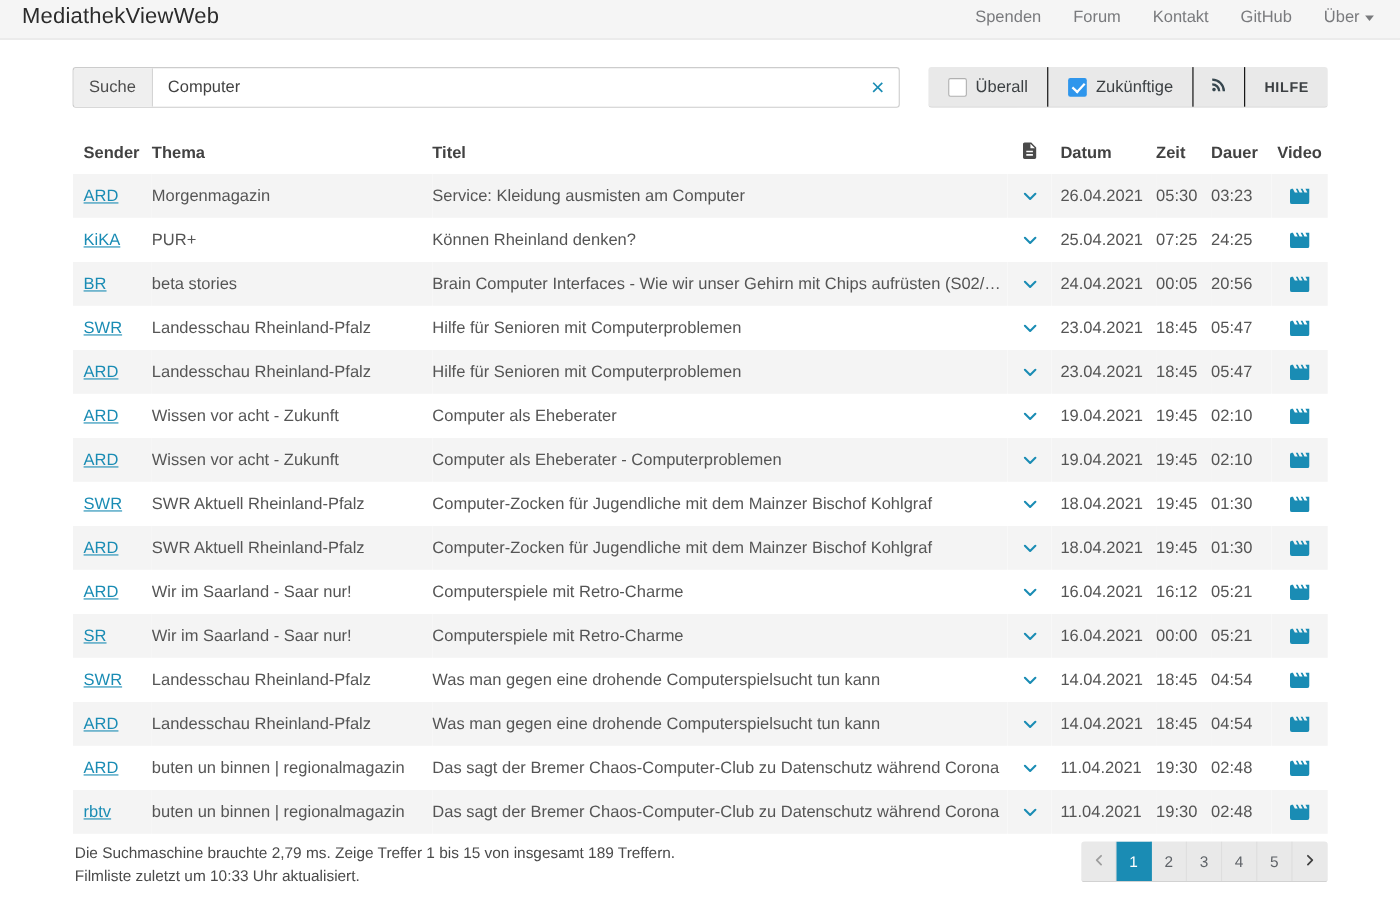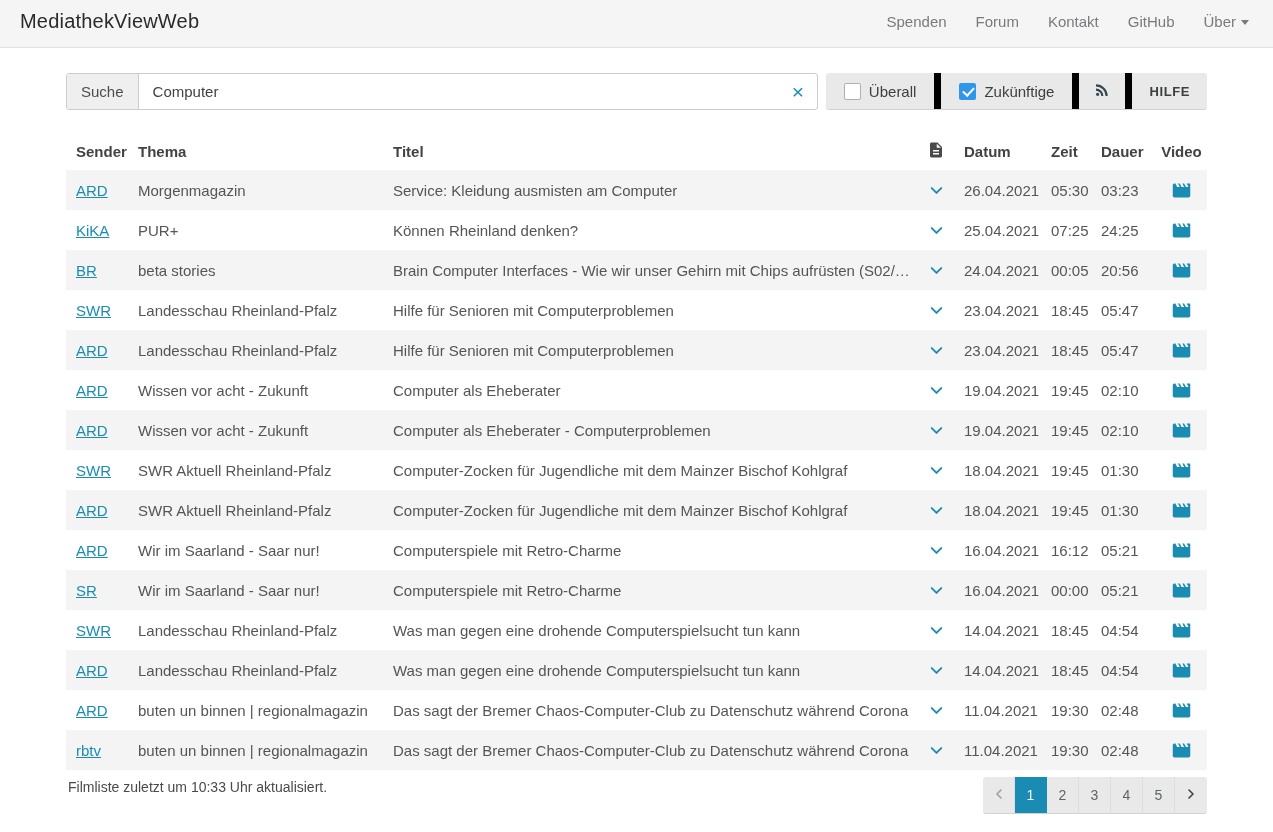--- a/index.html
+++ b/index.html
@@ -1,41 +1,41 @@
 <!DOCTYPE html>
 <html><head>
 <meta charset="utf-8">
 <style>
   * { margin:0; padding:0; box-sizing:border-box; }
   html,body { width:1273px; height:832px; background:#fff; overflow:hidden;
     font-family:"Liberation Sans","DejaVu Sans",sans-serif; color:#424242; }
 
   
-  .navbar { height:48px; background:#f5f5f5; border-bottom:1px solid #e1e1e1;
+  .navbar { height:36px; background:#f5f5f5; border-bottom:1px solid #e1e1e1;
     display:flex; align-items:center; justify-content:space-between; padding:0 24px 4px 20px; }
   .brand { font-size:20px; color:#2b2b2b; letter-spacing:.2px; }
   .nav { display:flex; align-items:center; gap:29px; }
   .nav a { font-size:15px; color:#797a7d; text-decoration:none; cursor:pointer; display:flex; align-items:center; gap:5px; }
   .caret { width:0; height:0; border-left:4.5px solid transparent; border-right:4.5px solid transparent;
     border-top:5px solid #797a7d; display:inline-block; margin-top:2px; }
 
   
   .content { padding:0 66px; }
   .search-row { margin-top:25px; display:flex; justify-content:space-between; align-items:flex-start; }
 
   .search-group { display:flex; width:752px; height:37px; border:1px solid #ccc; border-radius:3px; background:#fff; }
   .search-label { background:#efefef; border-right:1px solid #ccc; border-radius:2px 0 0 2px;
     display:flex; align-items:center; padding:0 14px; font-size:15px; color:#4d4d4d; }
   .search-input { flex:1; border:none; outline:none; font-size:15px; color:#424242;
     padding:0 14px; font-family:inherit; background:transparent; }
   .clear-x { display:flex; align-items:center; padding:0 13px; color:#1a8cb4; font-size:21px; cursor:pointer; line-height:1; }
 
   .controls { display:flex; height:37px; background:#e9e9e9; border-radius:3px; border-bottom:1px solid #d2d2d2; }
   .control { display:flex; align-items:center; gap:8px; padding:0 18px; font-size:15px; color:#3c4043;
-    cursor:pointer; border-right:7px solid #000000; }
+    cursor:pointer; border-right:1px solid #000000; }
   .control:last-child { border-right:none; }
   .checkbox { width:17px; height:17px; border-radius:2px; position:relative; flex:0 0 auto; }
   .checkbox.unchecked { background:#fff; border:1px solid #b0b0b0; }
   .checkbox.checked { background:#2f96ec; }
   .checkbox.checked::after { content:""; position:absolute; left:5.5px; top:2px; width:5px; height:9px;
     border:solid #fff; border-width:0 2px 2px 0; transform:rotate(43deg); }
   .icon-btn { padding:0 14px; }
   .help-btn { font-size:13px; font-weight:bold; letter-spacing:.6px; color:#3c4043; padding:0 17px; }
 
   
@@ -336,20 +336,21 @@
           <td class="c-dauer">02:48</td>
           <td class="c-video"><span class="vid"><svg width="21" height="21" viewBox="0 0 24 24" fill="#1a8cb4">
                 <path d="M18,4L20,8H17L15,4H13L15,8H12L10,4H8L10,8H7L5,4H4A2,2 0 0,0 2,6V18A2,2 0 0,0 4,20H20A2,2 0 0,0 22,18V4H18Z"></path>
               </svg></span></td>
         </tr>
       </tbody>
   </table>
 
   <div class="footer">
     <div class="stats">
+      <div>Die Suchmaschine brauchte 2,79 ms. Zeige Treffer 1 bis 15 von insgesamt 189 Treffern.</div>
       <div>Filmliste zuletzt um 10:33 Uhr aktualisiert.</div>
     </div>
     <div class="pagination" id="pagination">
         <div class="page-btn">
           <span><svg width="16" height="16" viewBox="0 0 24 24" fill="none" stroke="#9e9e9e" stroke-width="2.4" stroke-linecap="round" stroke-linejoin="round">
               <polyline points="15 18 9 12 15 6"></polyline>
             </svg></span>
         </div>
         <div class="page-btn active">1</div>
         <div class="page-btn">2</div>

